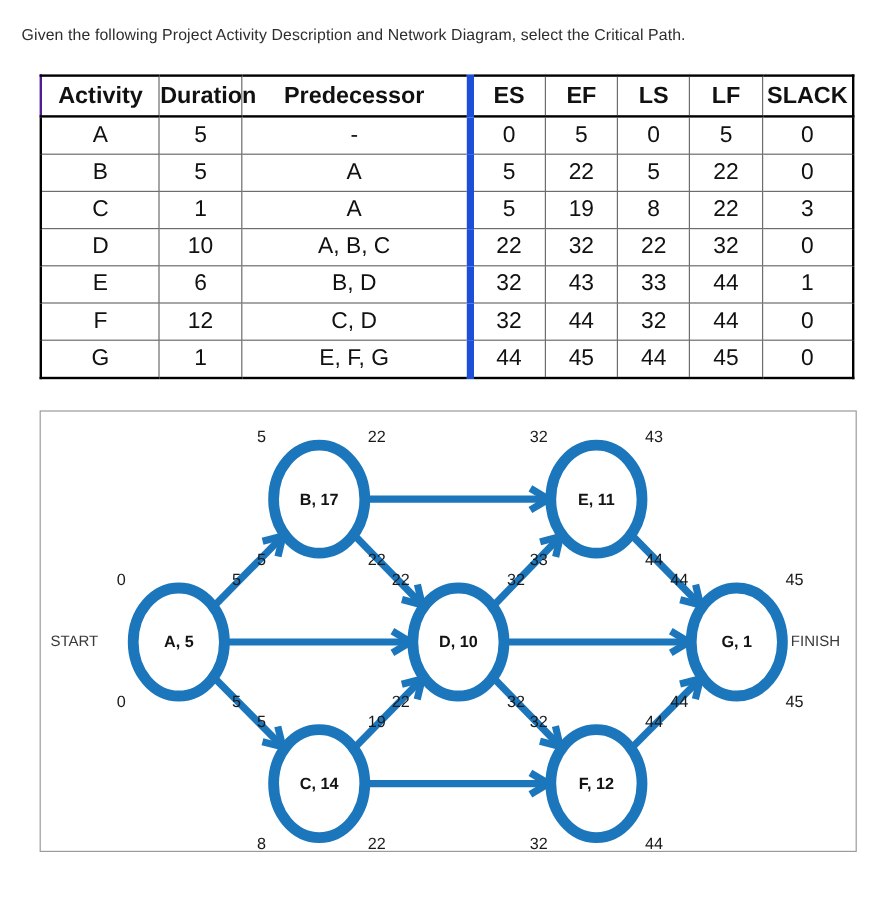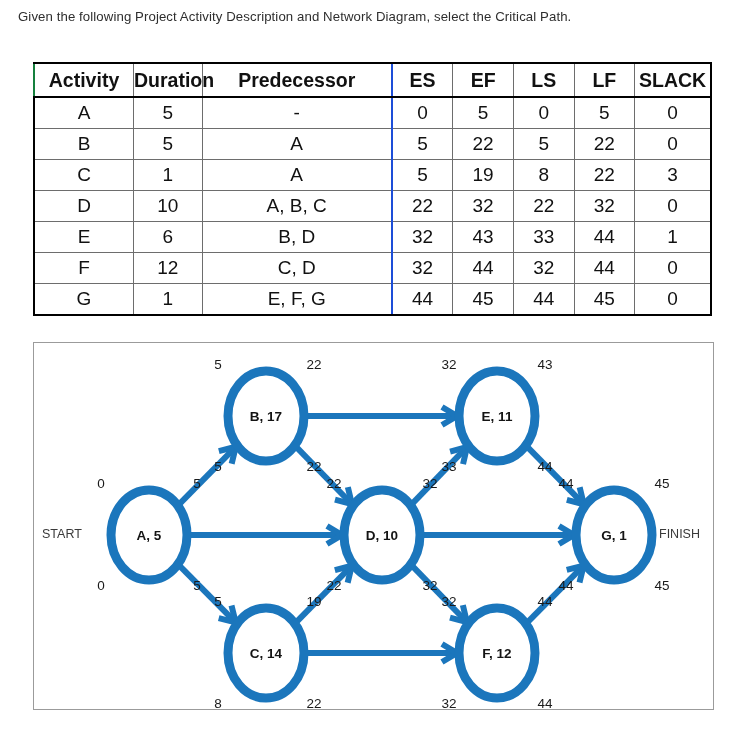--- a/index.html
+++ b/index.html
@@ -7,21 +7,21 @@
     width:745px;height:754px;
     background:#ffffff;
     font-family:"Liberation Sans", sans-serif;
     color:#222222;
     overflow:hidden;
   }
 
   
   #prompt{
     position:absolute;
-    left:18px; top:8px;
+    left:18px; top:20px;
     width:710px;
     font-size:13.2px;
     line-height:1.4;
     color:#2e2e2e;
     letter-spacing:0.1px;
   }
 
   
   #activity-table{
     position:absolute;
@@ -42,27 +42,27 @@
     color:#111;
     font-family:"Liberation Sans", sans-serif;
   }
   #activity-table thead th{
     font-weight:bold;
     font-size:19.5px;
     border-bottom:2px solid #000;
     border-top:2px solid #000;
     height:32px;
   }
-  #activity-table thead th:first-child{border-left:2px solid #15803d;}
+  #activity-table thead th:first-child{border-left:2px solid #4c1d95;}
   #activity-table thead th:last-child{border-right:2px solid #000;}
   #activity-table tbody tr td:first-child{border-left:2px solid #000;}
   #activity-table tbody tr td:last-child{border-right:2px solid #000;}
   #activity-table tbody tr:last-child td{border-bottom:2px solid #000;}
   
-  #activity-table .sep-left{border-left:2px solid #1d4ed8;}
+  #activity-table .sep-left{border-left:6px solid #1d4ed8;}
 
   .c-act{width:97px;}
   .c-dur{width:67px;}
   .c-pre{width:186px;margin-left:12px;}
   .c-es,.c-ef,.c-ls,.c-lf{width:59px;}
   .c-sl{width:74px;margin-left:36px;}
 
   
   #diagram-box{
     position:absolute;

